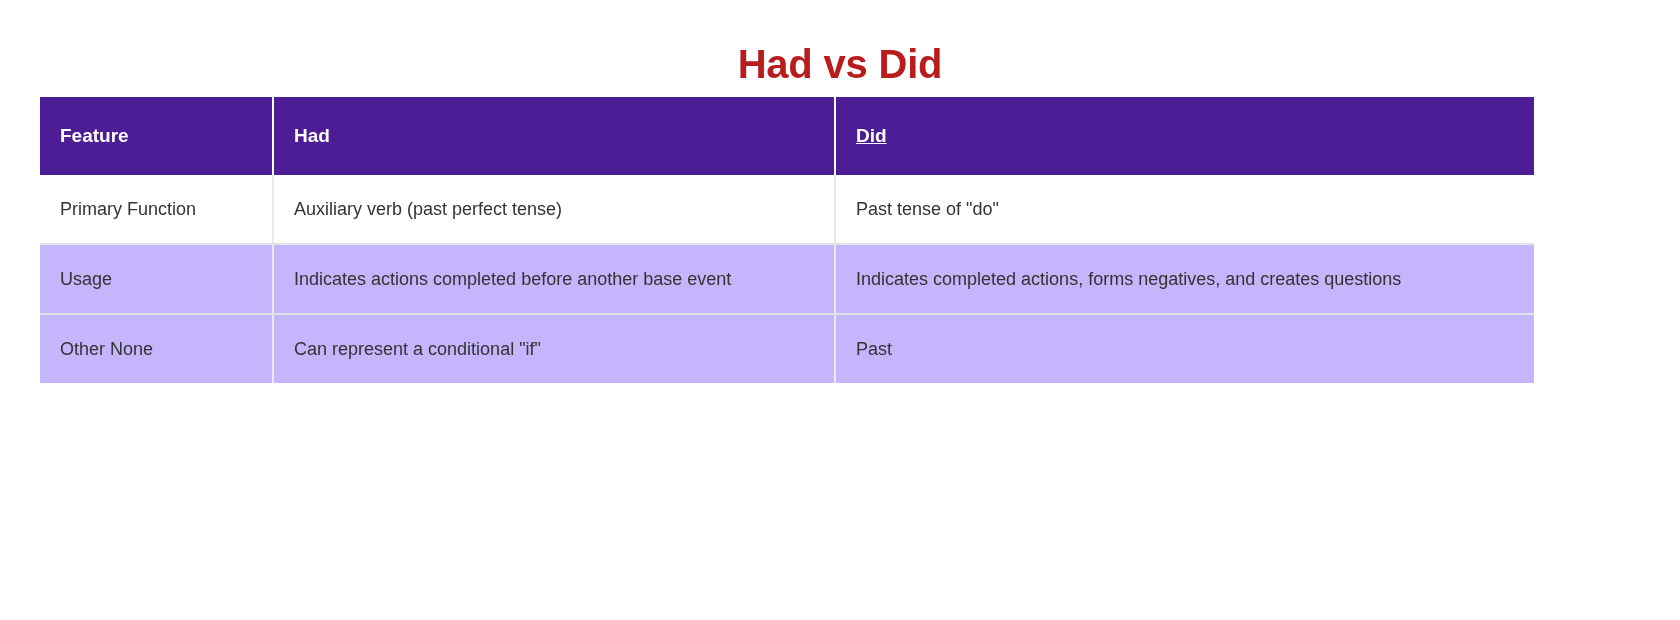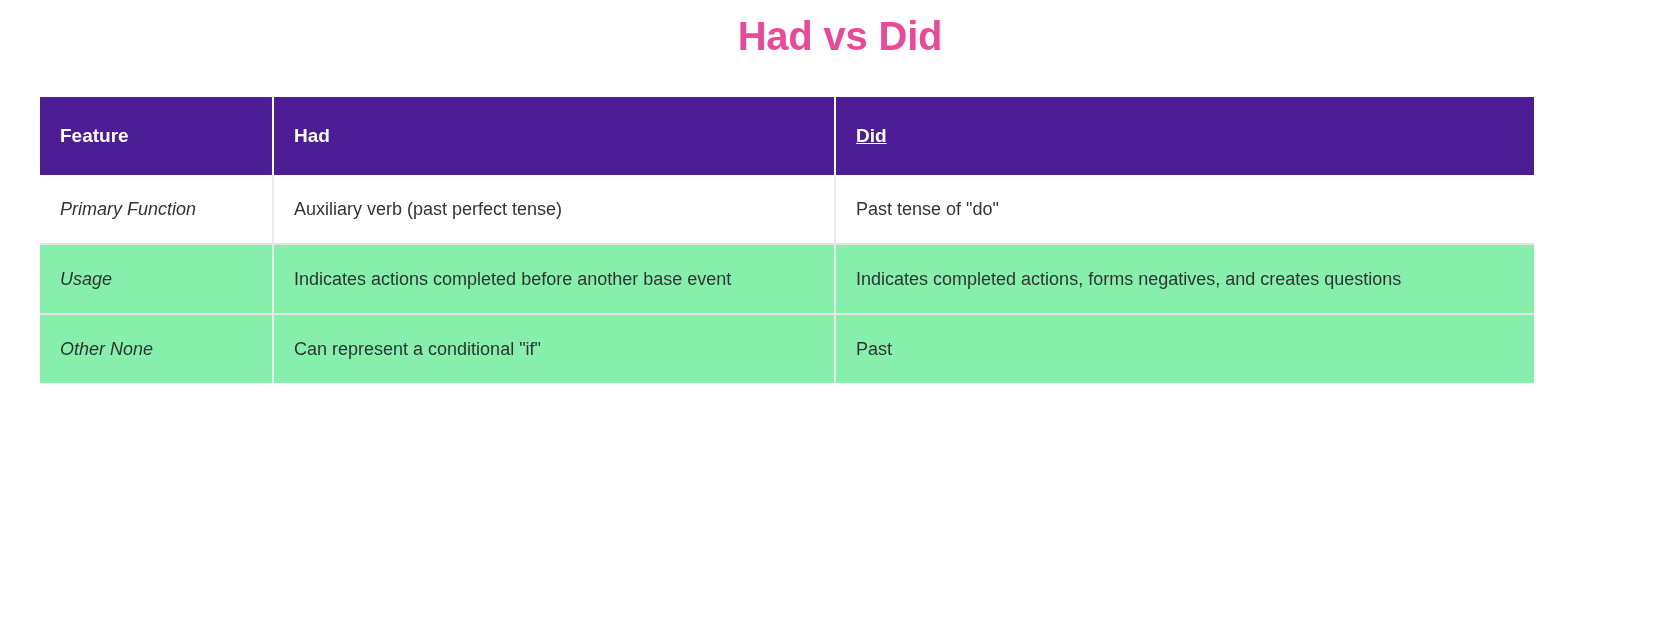--- a/index.html
+++ b/index.html
@@ -14,26 +14,26 @@
   }
   .page {
     width: 1680px;
     height: 620px;
     position: relative;
     background: #ffffff;
     overflow: hidden;
   }
   .page-title {
     margin: 0;
-    padding-top: 12px;
+    padding-top: 40px;
     text-align: center;
     font-size: 40px;
     line-height: 48px;
     font-weight: bold;
-    color: #ec4899;
+    color: #b91c1c;
     letter-spacing: -0.2px;
   }
   .table-wrap {
     position: absolute;
     left: 40px;
     top: 97px;
     width: 1494px;
   }
   table.cmp {
     width: 1494px;
@@ -64,23 +64,23 @@
     line-height: 34px;
     color: #333333;
     text-align: left;
     padding: 17px 20px 17px 20px;
     vertical-align: middle;
     border-bottom: 2px solid #e2e5e8;
     border-right: 2px solid #e8eaed;
     background: #ffffff;
   }
   table.cmp tbody td:last-child { border-right: none; }
-  table.cmp tbody tr.striped td { background: #86efac; }
+  table.cmp tbody tr.striped td { background: #c4b5fd; }
   table.cmp tbody tr:last-child td { border-bottom: none; }
-  table.cmp tbody td.cell-feature { color: #333333; font-style: italic; }
+  table.cmp tbody td.cell-feature { color: #333333; }
 </style>
 </head>
 <body>
 
 <div class="page">
 
   <h1 class="page-title">Had vs Did</h1>
 
   <div class="table-wrap">
     <table class="cmp">

